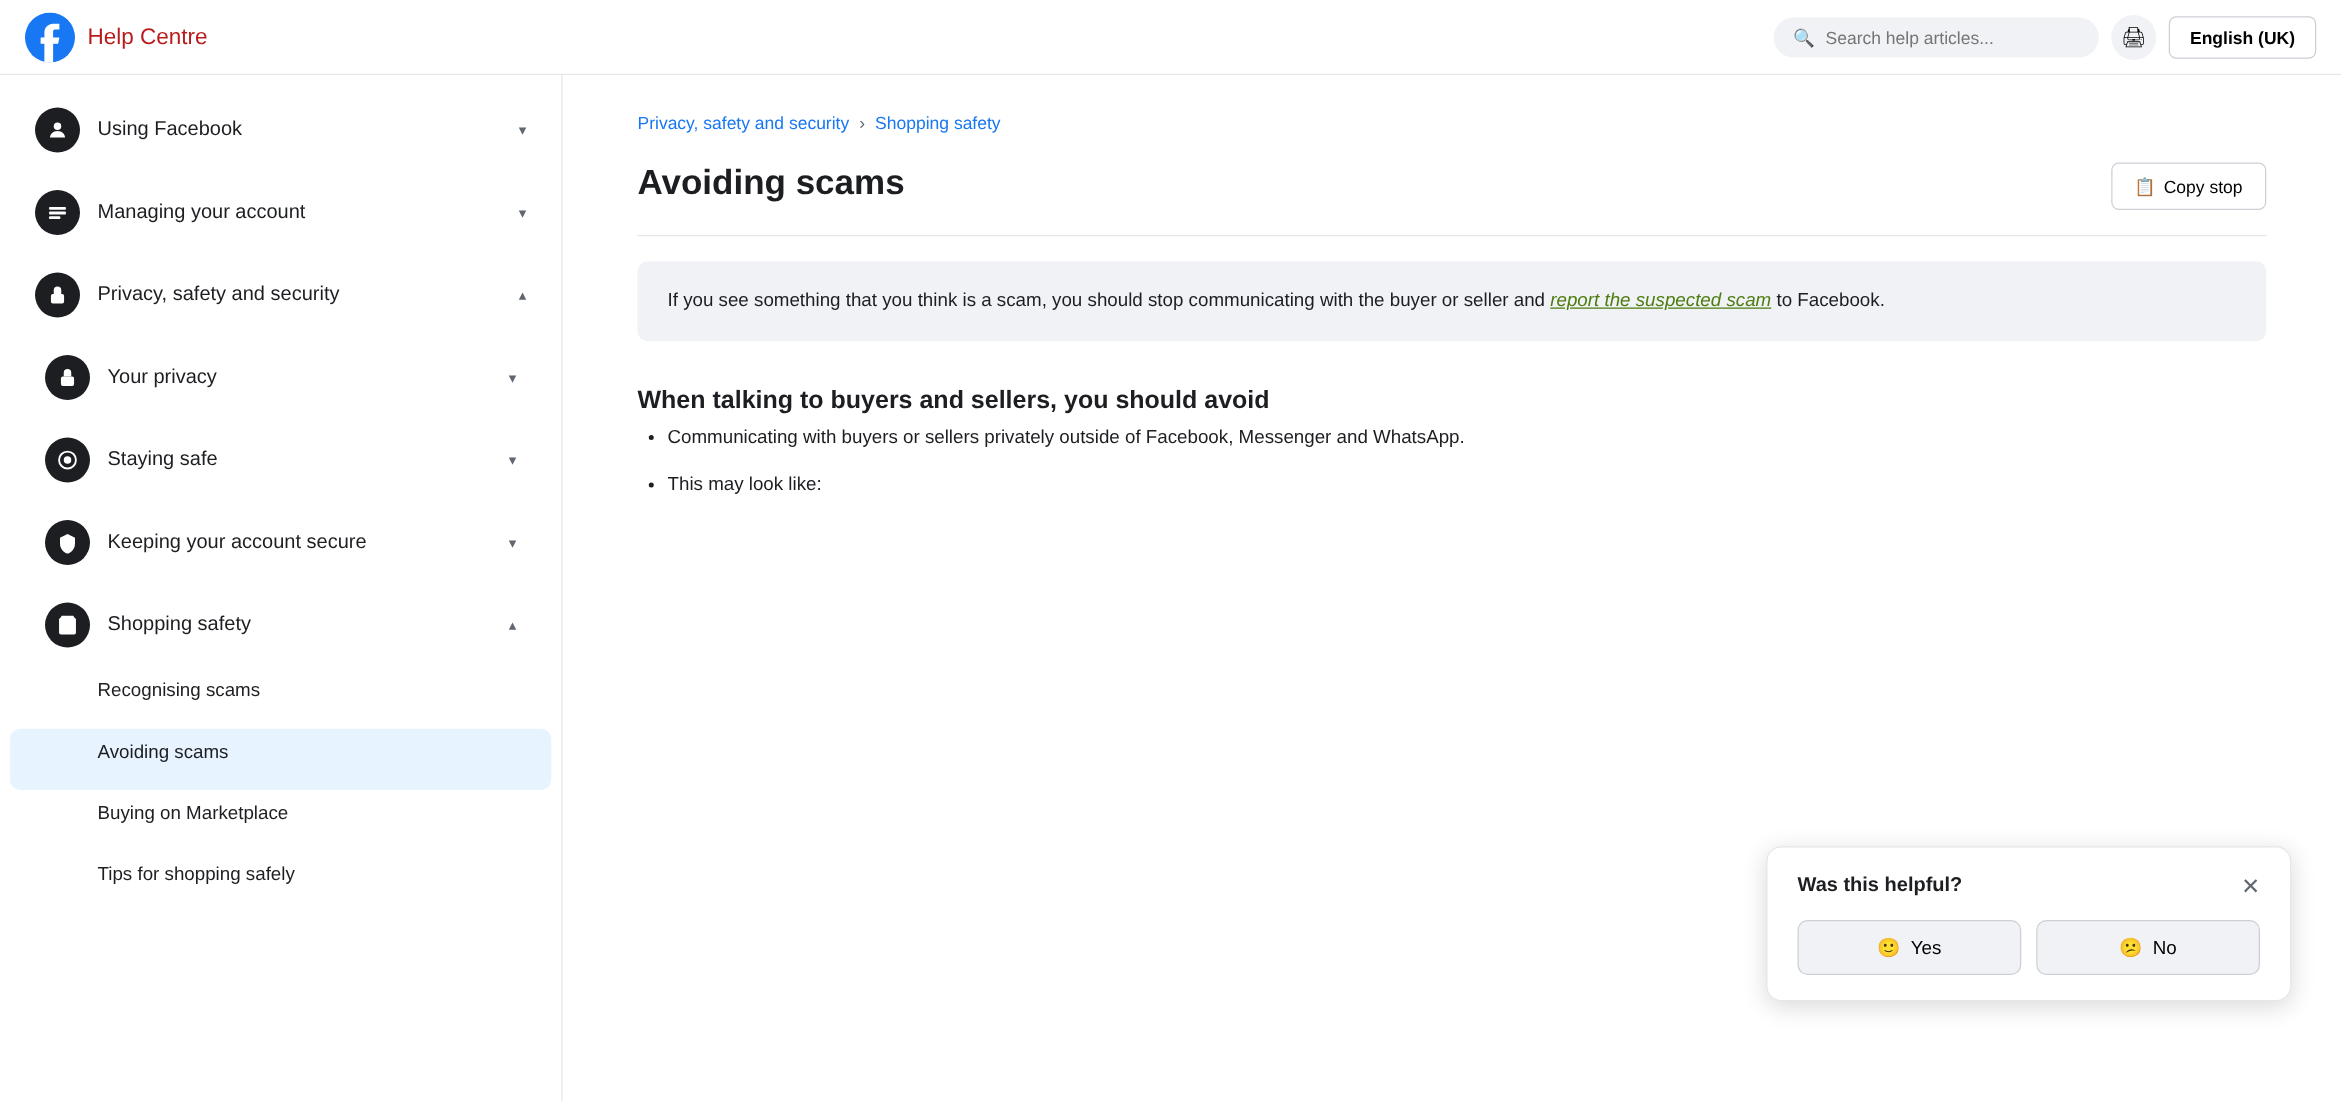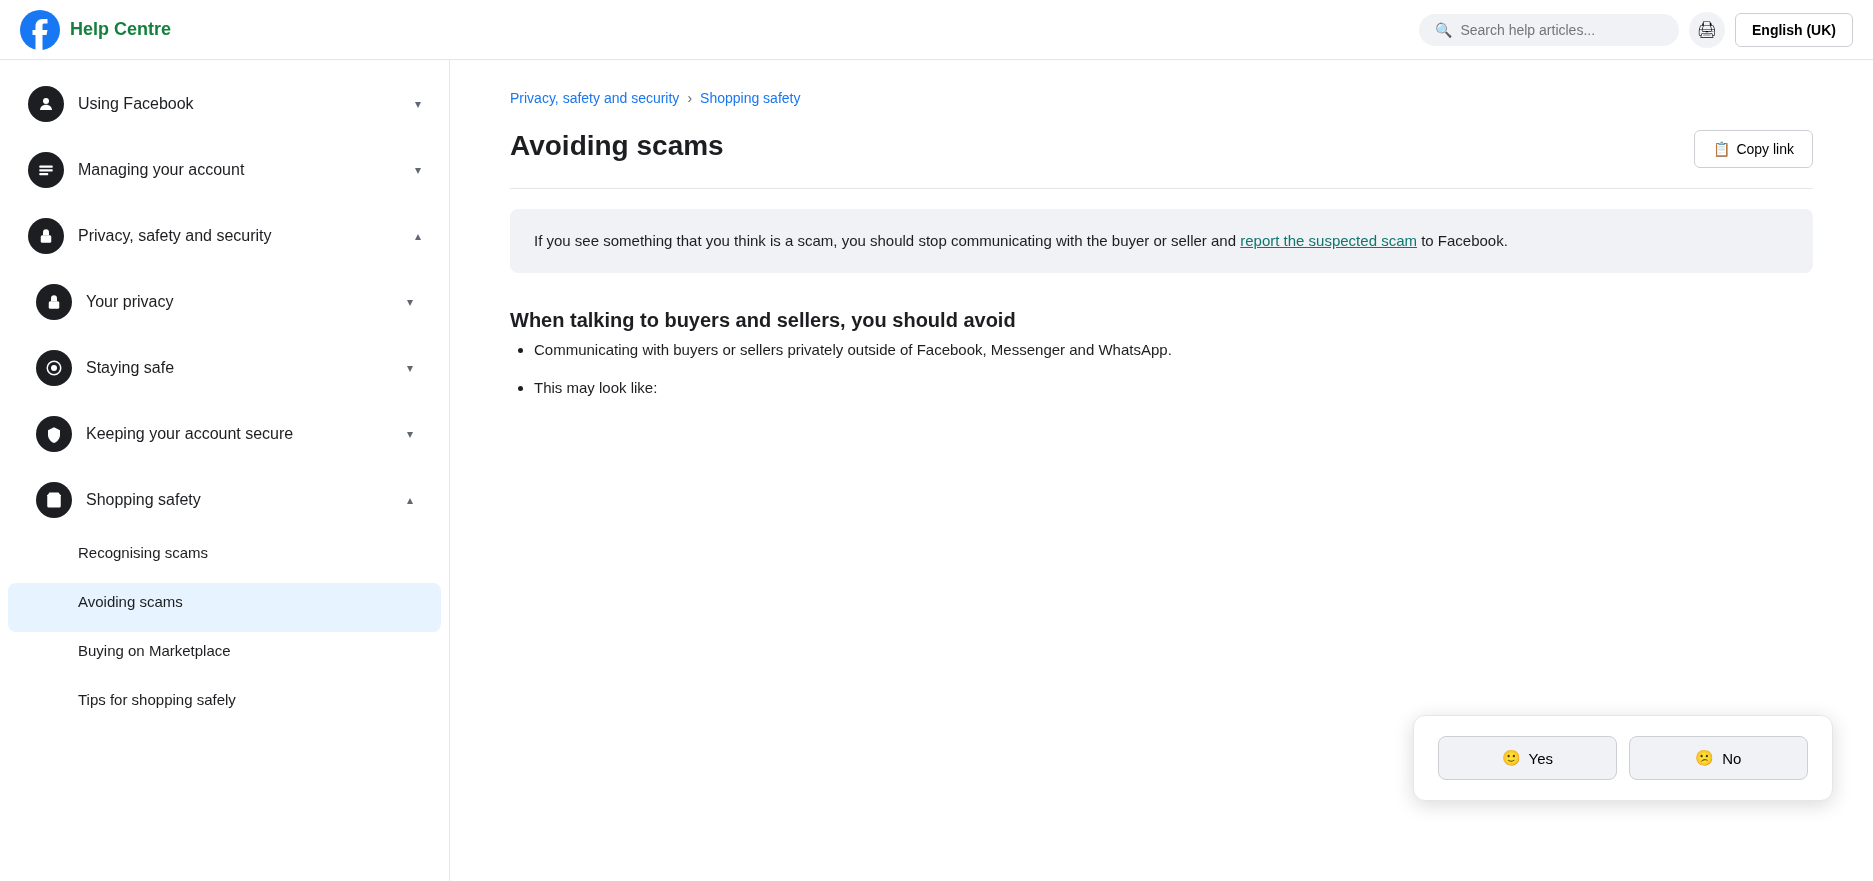--- a/index.html
+++ b/index.html
@@ -6,21 +6,21 @@
     body { font-family: -apple-system, BlinkMacSystemFont, 'Segoe UI', Helvetica, Arial, sans-serif; font-size: 15px; color: #1c1e21; background: #fff; height: 881px; overflow: hidden; }
 
     
     .header {
       display: flex; align-items: center; justify-content: space-between;
       padding: 0 20px; height: 60px; border-bottom: 1px solid #e4e6ea;
       background: #fff; position: fixed; top: 0; left: 0; right: 0; z-index: 100;
     }
     .header-left { display: flex; align-items: center; gap: 10px; }
     .fb-logo { width: 40px; height: 40px; }
-    .header-title { font-size: 18px; font-weight: 700; color: #15803d; }
+    .header-title { font-size: 18px; font-weight: 400; color: #b91c1c; }
     .header-right { display: flex; align-items: center; gap: 10px; }
     .search-box {
       display: flex; align-items: center; gap: 8px;
       background: #f0f2f5; border-radius: 20px; padding: 8px 16px;
       width: 260px;
     }
     .search-icon { color: #606770; font-size: 14px; }
     .search-input { border: none; background: transparent; outline: none; font-size: 14px; color: #a16207; width: 100%; }
     .printer-btn {
       width: 36px; height: 36px; border-radius: 50%; background: #f0f2f5;
@@ -91,21 +91,21 @@
       white-space: nowrap;
     }
 
     .divider { border: none; border-top: 1px solid #e4e6ea; margin: 20px 0; }
 
     
     .info-box {
       background: #f0f2f5; border-radius: 8px; padding: 20px 24px;
       margin-bottom: 30px; font-size: 15px; line-height: 1.6;
     }
-    .info-box a { color: #0f766e; }
+    .info-box a { color: #4d7c0f; font-style: italic; }
 
     
     .article-content { font-size: 15px; line-height: 1.7; }
     .section-title { font-size: 20px; font-weight: 700; }
     .bullet-list { list-style: disc; padding-left: 24px; margin-bottom: 12px; }
     .bullet-list li { margin-bottom: 8px; }
 
     
     .helpful-popup {
       position: fixed; bottom: 80px; right: 40px;
@@ -262,21 +262,21 @@
     <nav class="breadcrumb">
       <a href="#">Privacy, safety and security</a>
       <span class="breadcrumb-sep">›</span>
       <a href="#">Shopping safety</a>
     </nav>
 
     <div class="article-header">
       <h1 class="article-title">Avoiding scams</h1>
       <button class="copy-link-btn">
         <span>📋</span>
-        <span>Copy link</span>
+        <span>Copy stop</span>
       </button>
     </div>
 
     <hr class="divider">
 
     <div class="info-box">
       <span>If you see something that you think is a scam, you should stop communicating with the buyer or seller and</span>
       <a href="#">report the suspected scam</a>
       <span>to Facebook.</span>
     </div>
@@ -288,20 +288,24 @@
       </ul>
       <ul class="bullet-list">
         <li>This may look like:</li>
       </ul>
     </div>
 
   </main>
 </div>
 
 <div class="helpful-popup">
+  <div class="helpful-header">
+    <span class="helpful-title">Was this helpful?</span>
+    <button class="close-btn">✕</button>
+  </div>
   <div class="helpful-buttons">
     <button class="helpful-btn">
       <span>🙂</span>
       <span>Yes</span>
     </button>
     <button class="helpful-btn">
       <span>😕</span>
       <span>No</span>
     </button>
   </div>

